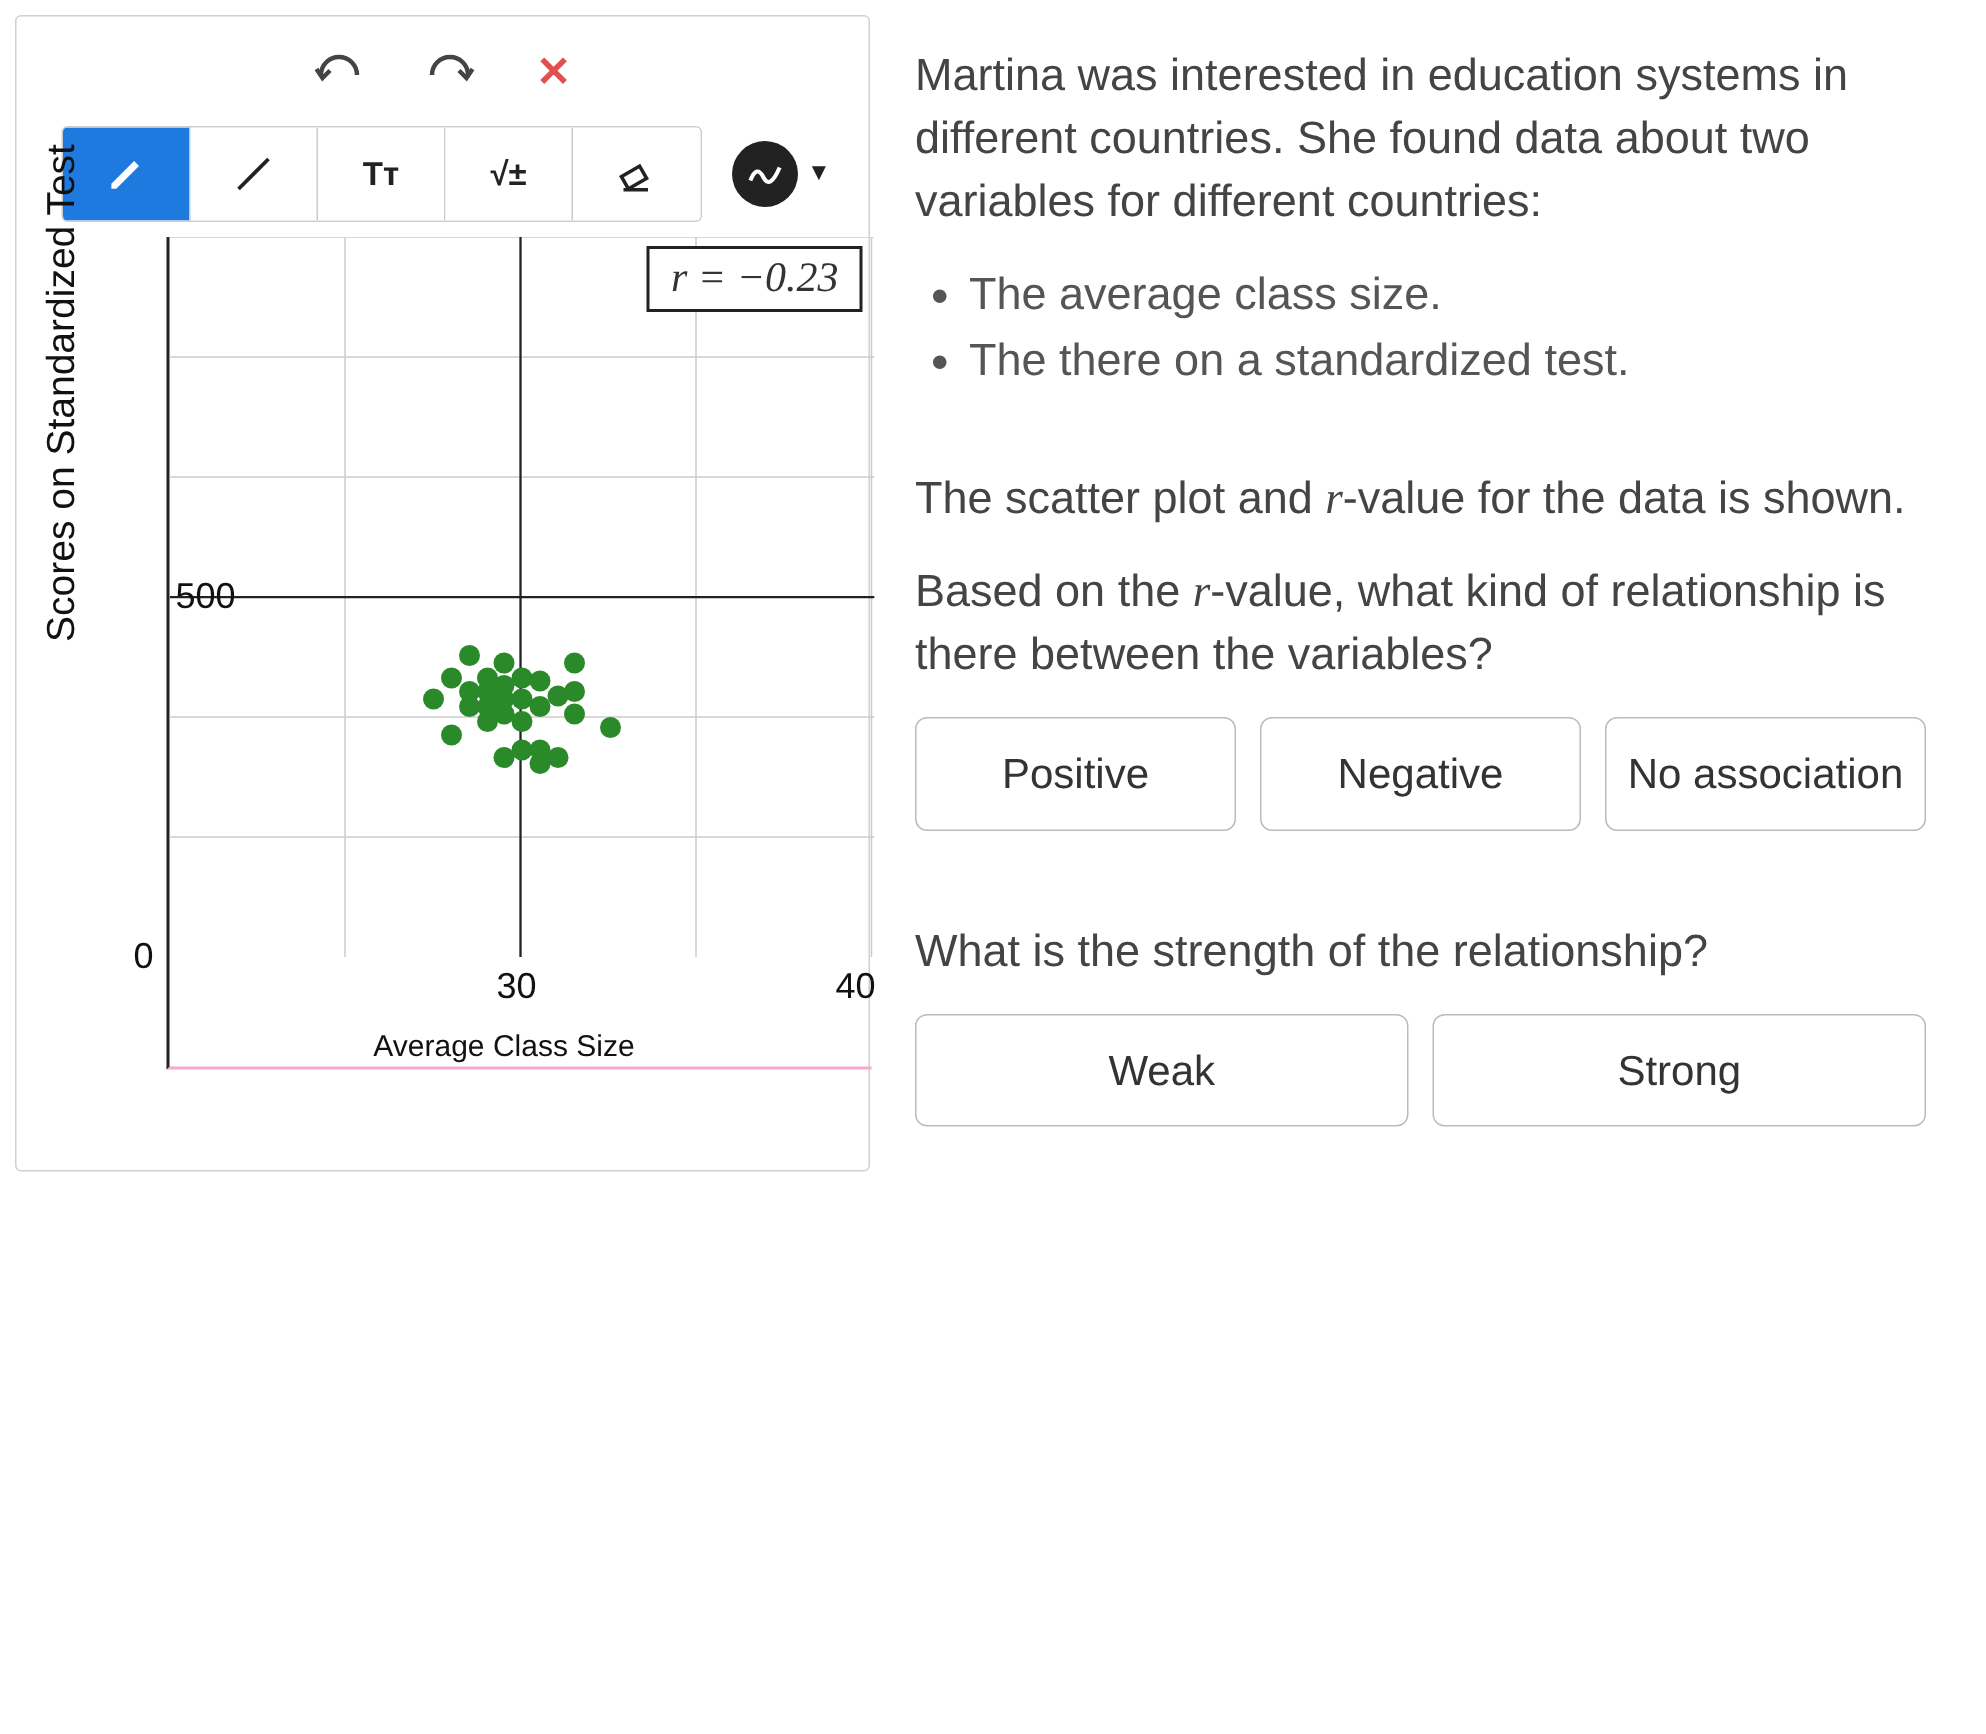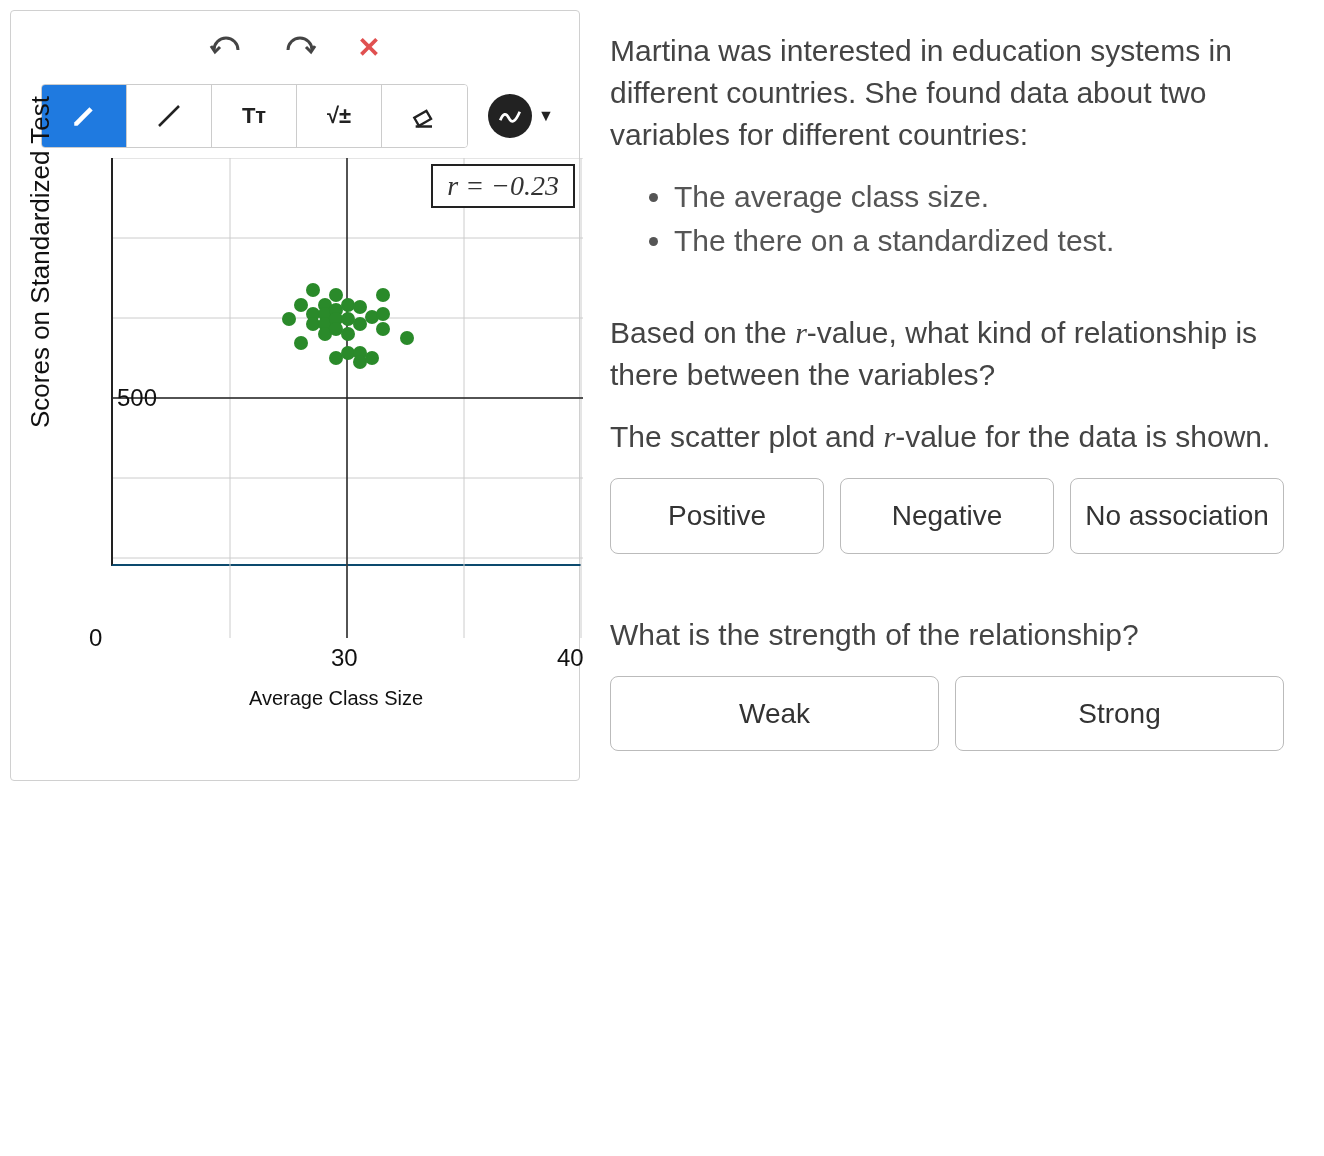--- a/index.html
+++ b/index.html
@@ -105,23 +105,23 @@
     text-align: center;
     font-size: 20px;
     color: #111;
     padding-left: 80px;
   }
   .plot {
     position: absolute;
     left: 80px;
     top: 0;
     width: 470px;
-    height: 408px;
+    height: 555px;
     border-left: 2px solid #222;
-    border-bottom: 2px solid #0c4a6e;
+    border-bottom: 2px solid #f9a8d4;
   }
   .grid line { stroke: #ccc; stroke-width: 1; }
   .axis-tick {
     position: absolute;
     font-size: 24px;
     color: #111;
   }
   .dot {
     position: absolute;
     width: 14px;
@@ -143,21 +143,21 @@
   }
   .right {
     flex: 1;
     padding: 20px 30px 20px 0;
     font-size: 30px;
     line-height: 1.4;
     color: #444;
   }
   .right p { margin: 0 0 20px 0; }
   .right ul { margin: 0 0 50px 0; padding-left: 36px; }
-  .right li { margin-bottom: 2px; color:#555;margin-left:28px; }
+  .right li { margin-bottom: 2px; color:#555; }
   .ital { font-family: "Times New Roman", serif; font-style: italic; }
   .btn-row {
     display: flex;
     gap: 16px;
     margin-top: 20px;
     margin-bottom: 60px;
   }
   .ans-btn {
     flex: 1;
     border: 1px solid #bbb;
@@ -282,24 +282,24 @@
     </div>
   </div>
 
   <div class="right">
     <p>Martina was interested in education systems in different countries. She found data about two variables for different countries:</p>
     <ul>
       <li>The average class size.</li>
       <li>The there on a standardized test.</li>
     </ul>
     <p>
-      <span>Based on the </span><span class="ital">r</span><span>-value, what kind of relationship is there between the variables?</span>
+      <span>The scatter plot and </span><span class="ital">r</span><span>-value for the data is shown.</span>
     </p>
     <p>
-      <span>The scatter plot and </span><span class="ital">r</span><span>-value for the data is shown.</span>
+      <span>Based on the </span><span class="ital">r</span><span>-value, what kind of relationship is there between the variables?</span>
     </p>
     <div class="btn-row">
       <button class="ans-btn">Positive</button>
       <button class="ans-btn">Negative</button>
       <button class="ans-btn">No association</button>
     </div>
     <p>What is the strength of the relationship?</p>
     <div class="btn-row" style="margin-bottom:10px;">
       <button class="ans-btn">Weak</button>
       <button class="ans-btn">Strong</button>

